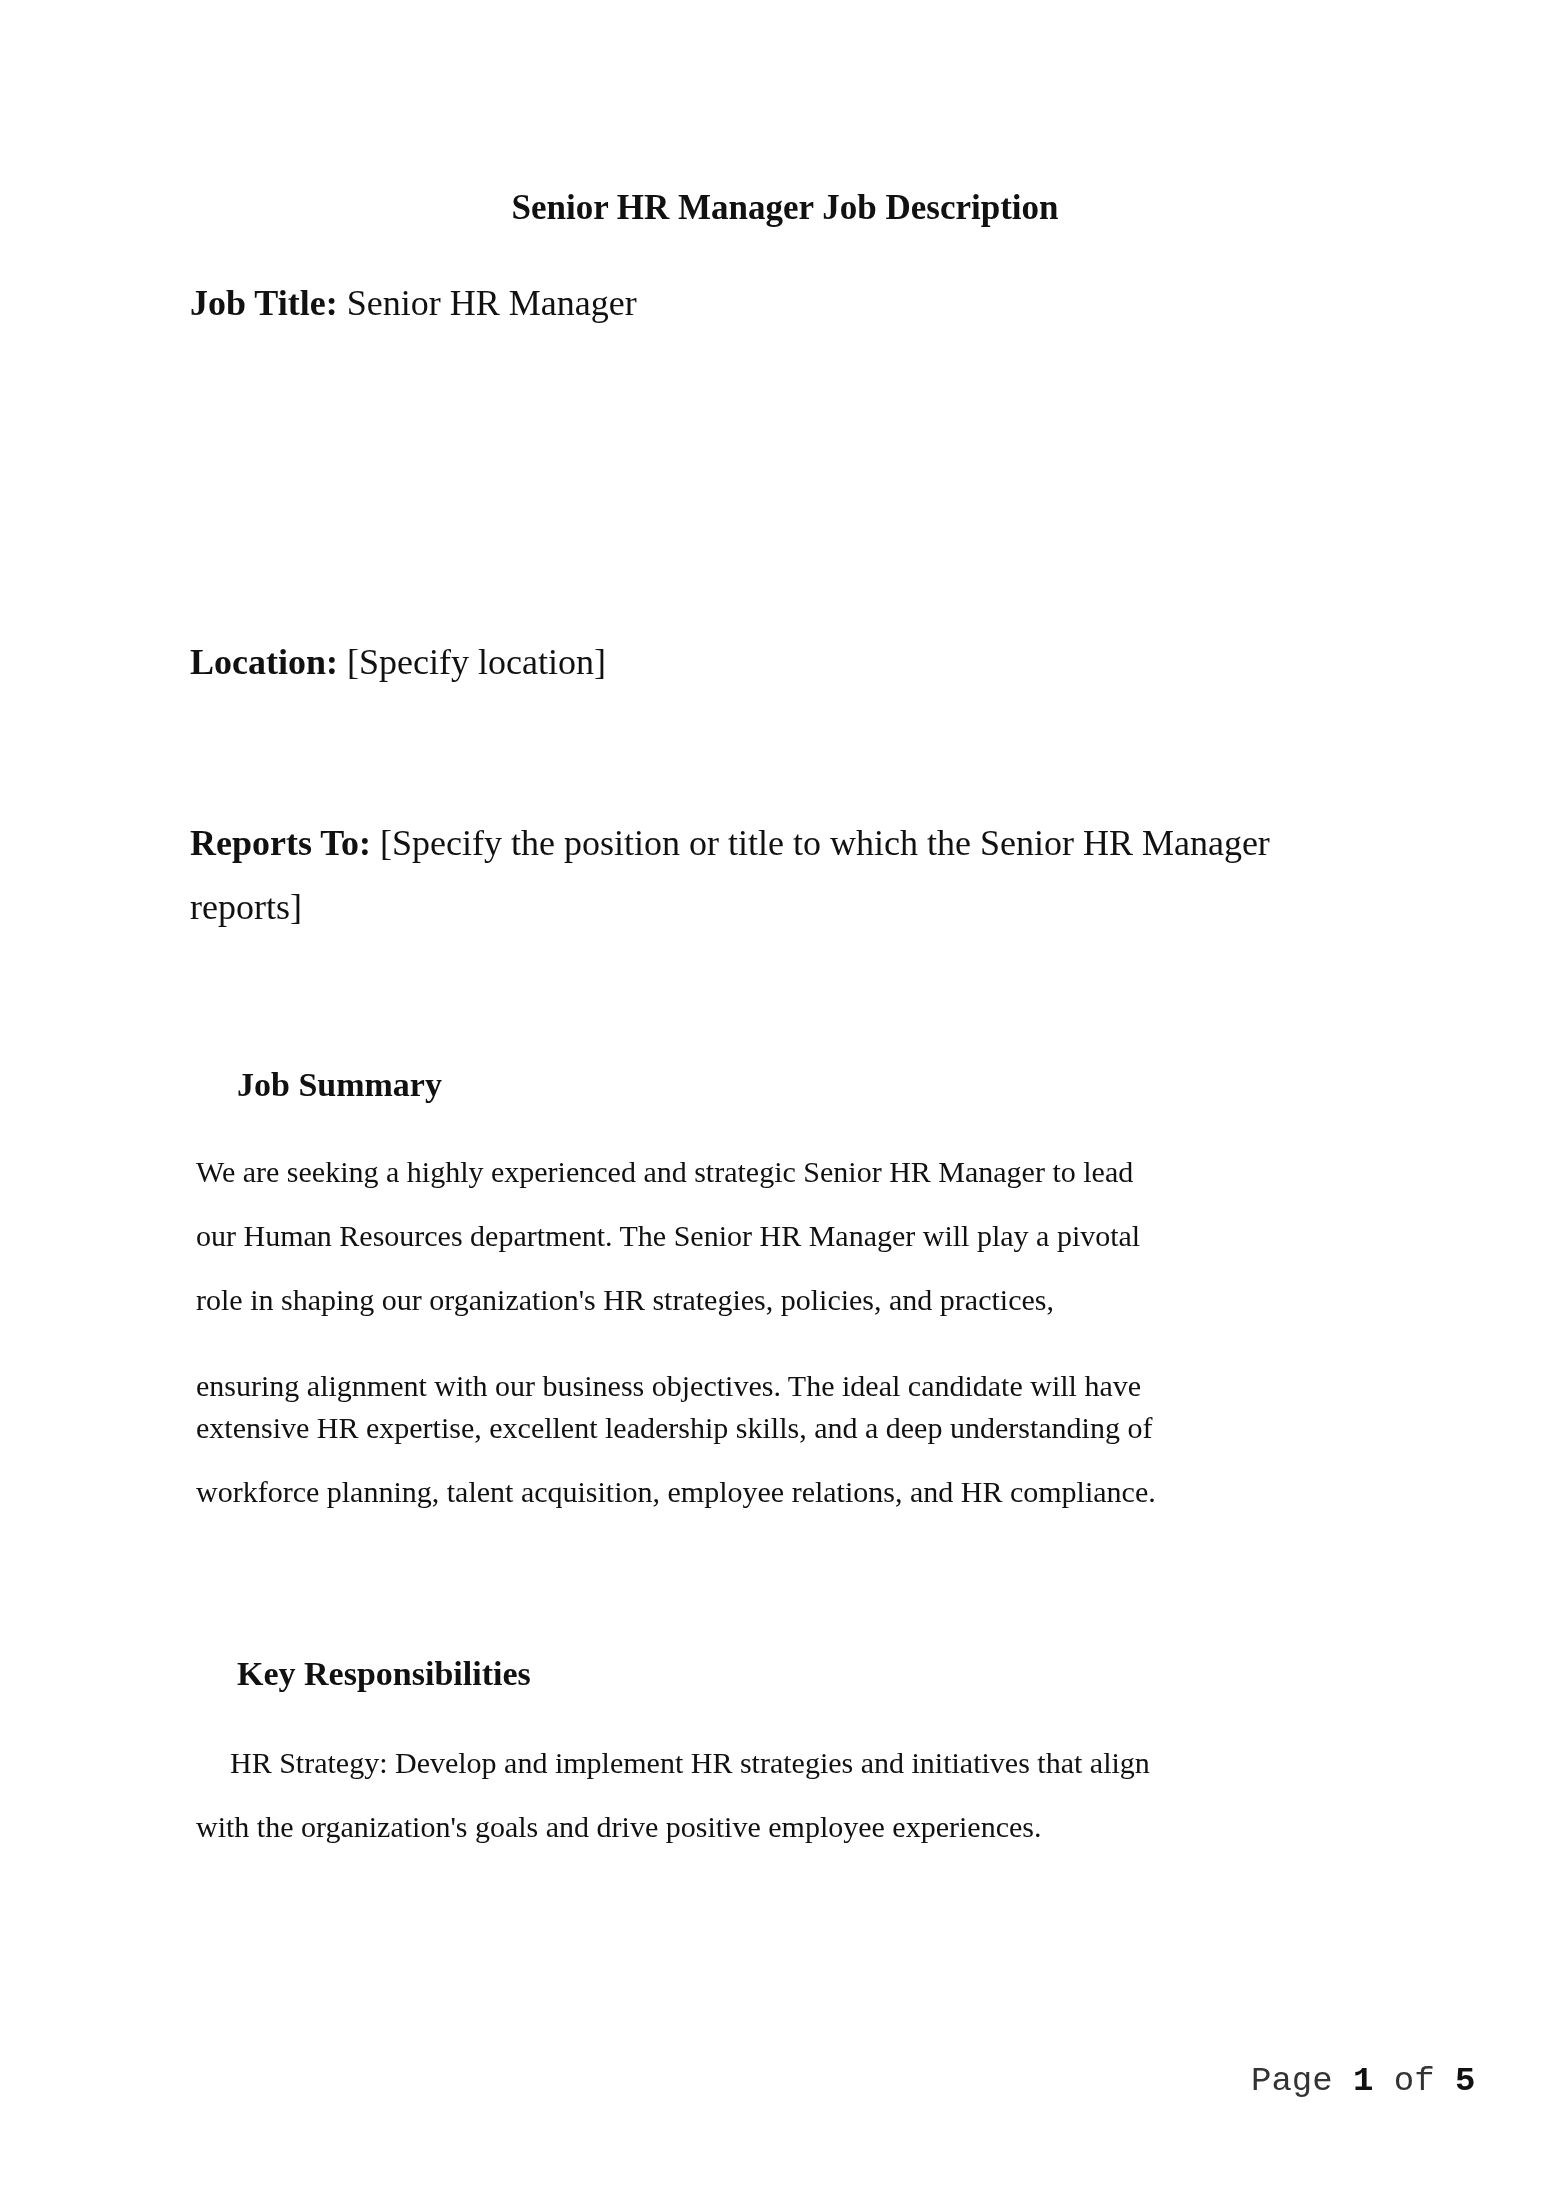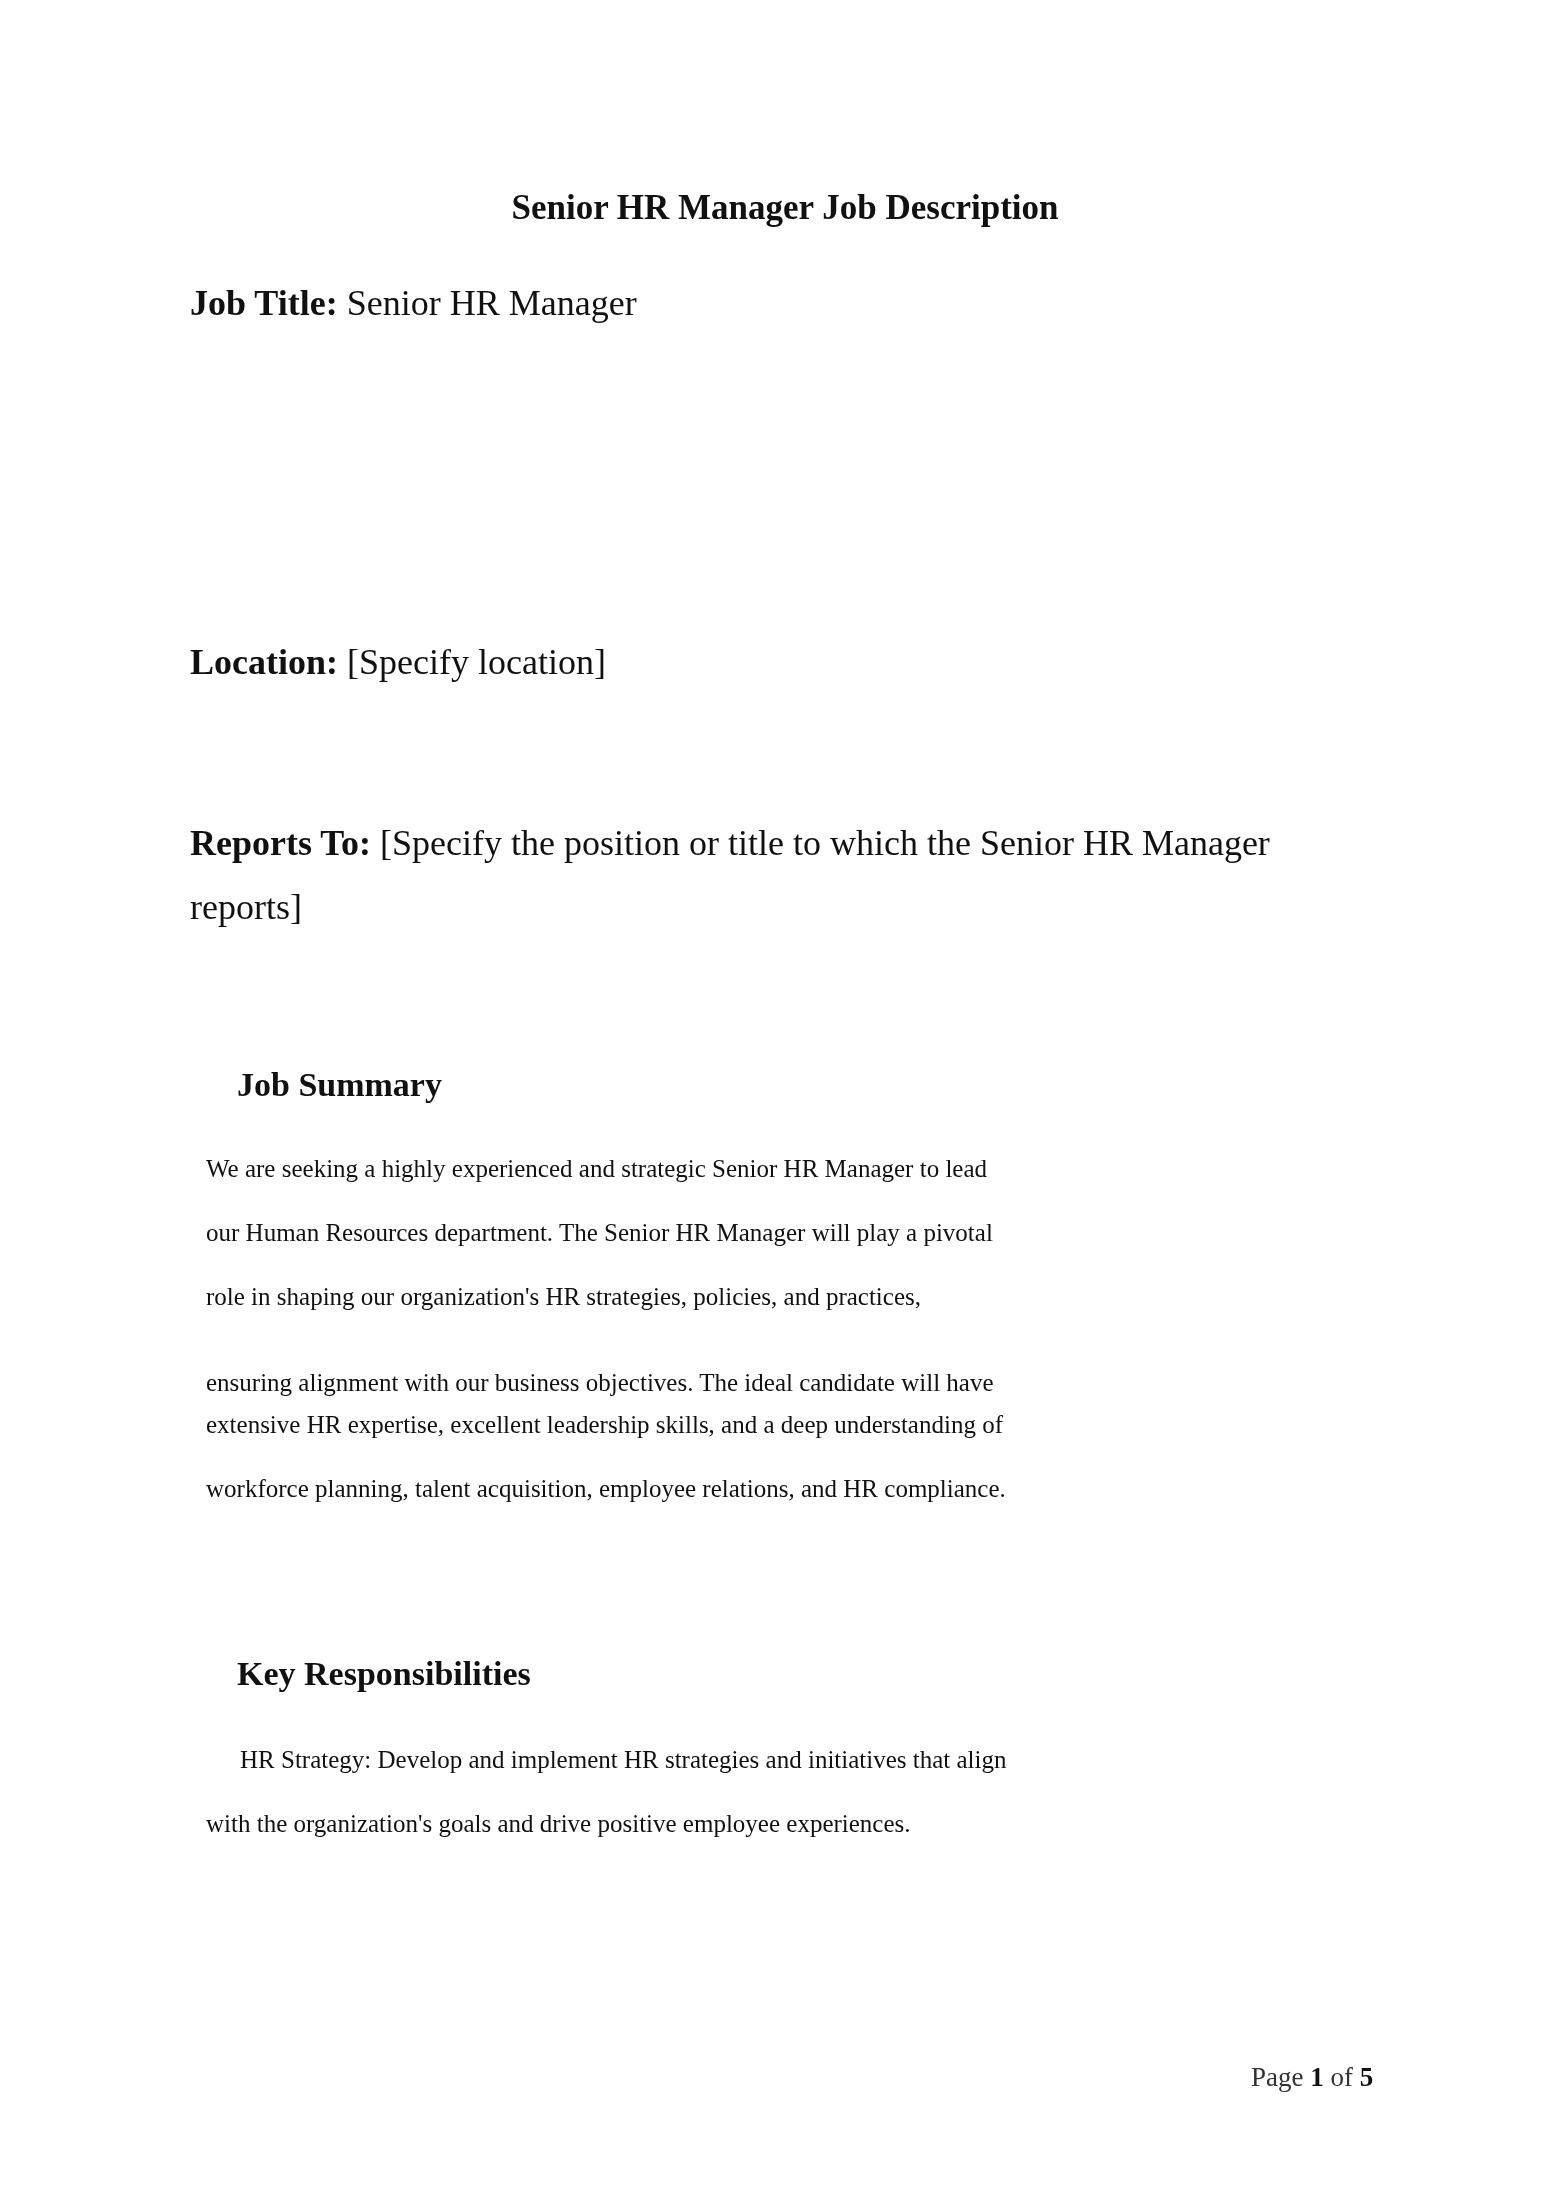--- a/index.html
+++ b/index.html
@@ -3,22 +3,22 @@
 <meta charset="utf-8">
 <style>
   html, body { margin:0; padding:0; background:#ffffff; }
   body { width:1560px; height:2207px; position:relative; overflow:hidden; }
   .page { position:absolute; left:0; top:0; width:1308px; height:2207px; background:#fff; }
   .serif { font-family: "Liberation Serif", "DejaVu Serif", serif; color:#111; }
   .title { position:absolute; top:188px; left:0; width:1570px; text-align:center; font-weight:bold; font-size:35px; }
   .line { position:absolute; left:190px; font-size:36px; white-space:nowrap; }
   .line b { font-weight:bold; }
   .heading { position:absolute; left:190px; font-size:34px; font-weight:bold;margin-left:47px; }
-  .para-line { position:absolute; left:206px; font-size:25px; white-space:nowrap; }
-  .footer { position:absolute; top:2062px; left:1251px; font-family:Liberation Serif, serif; font-size:27px; color:#333; white-space:nowrap; }
+  .para-line { position:absolute; left:196px; font-size:30px; white-space:nowrap; }
+  .footer { position:absolute; top:2062px; left:1251px; font-family:Liberation Mono, monospace; font-size:34px; color:#333; white-space:nowrap; }
   .footer b { font-weight:bold; color:#111; }
 </style>
 </head>
 <body>
 
 <div class="page serif">
 
   <div class="title">Senior HR Manager Job Description</div>
 
   <div class="line" style="top:282px;">

